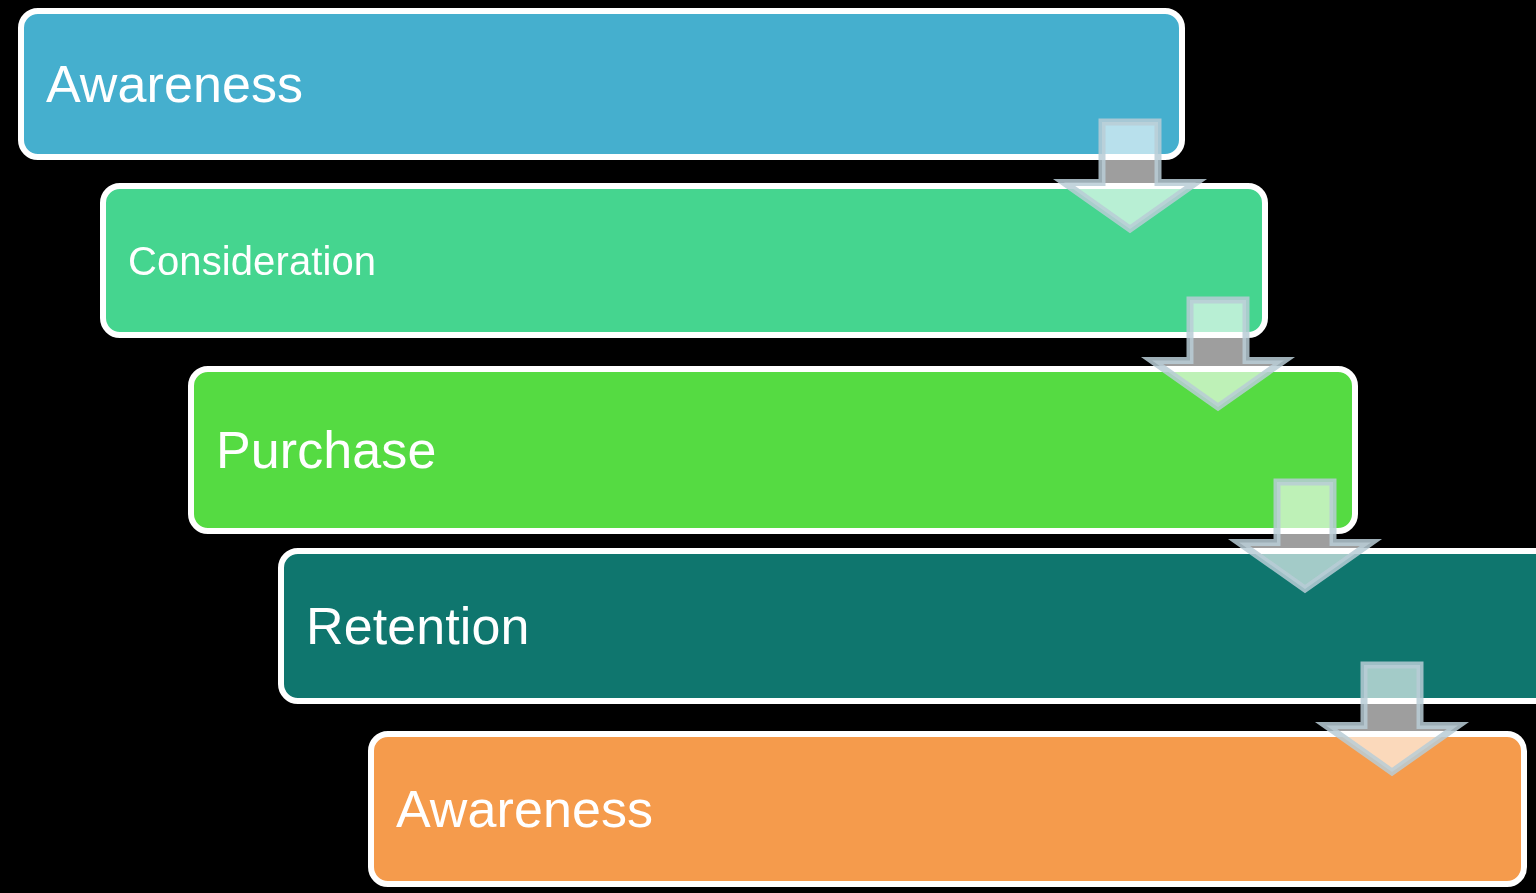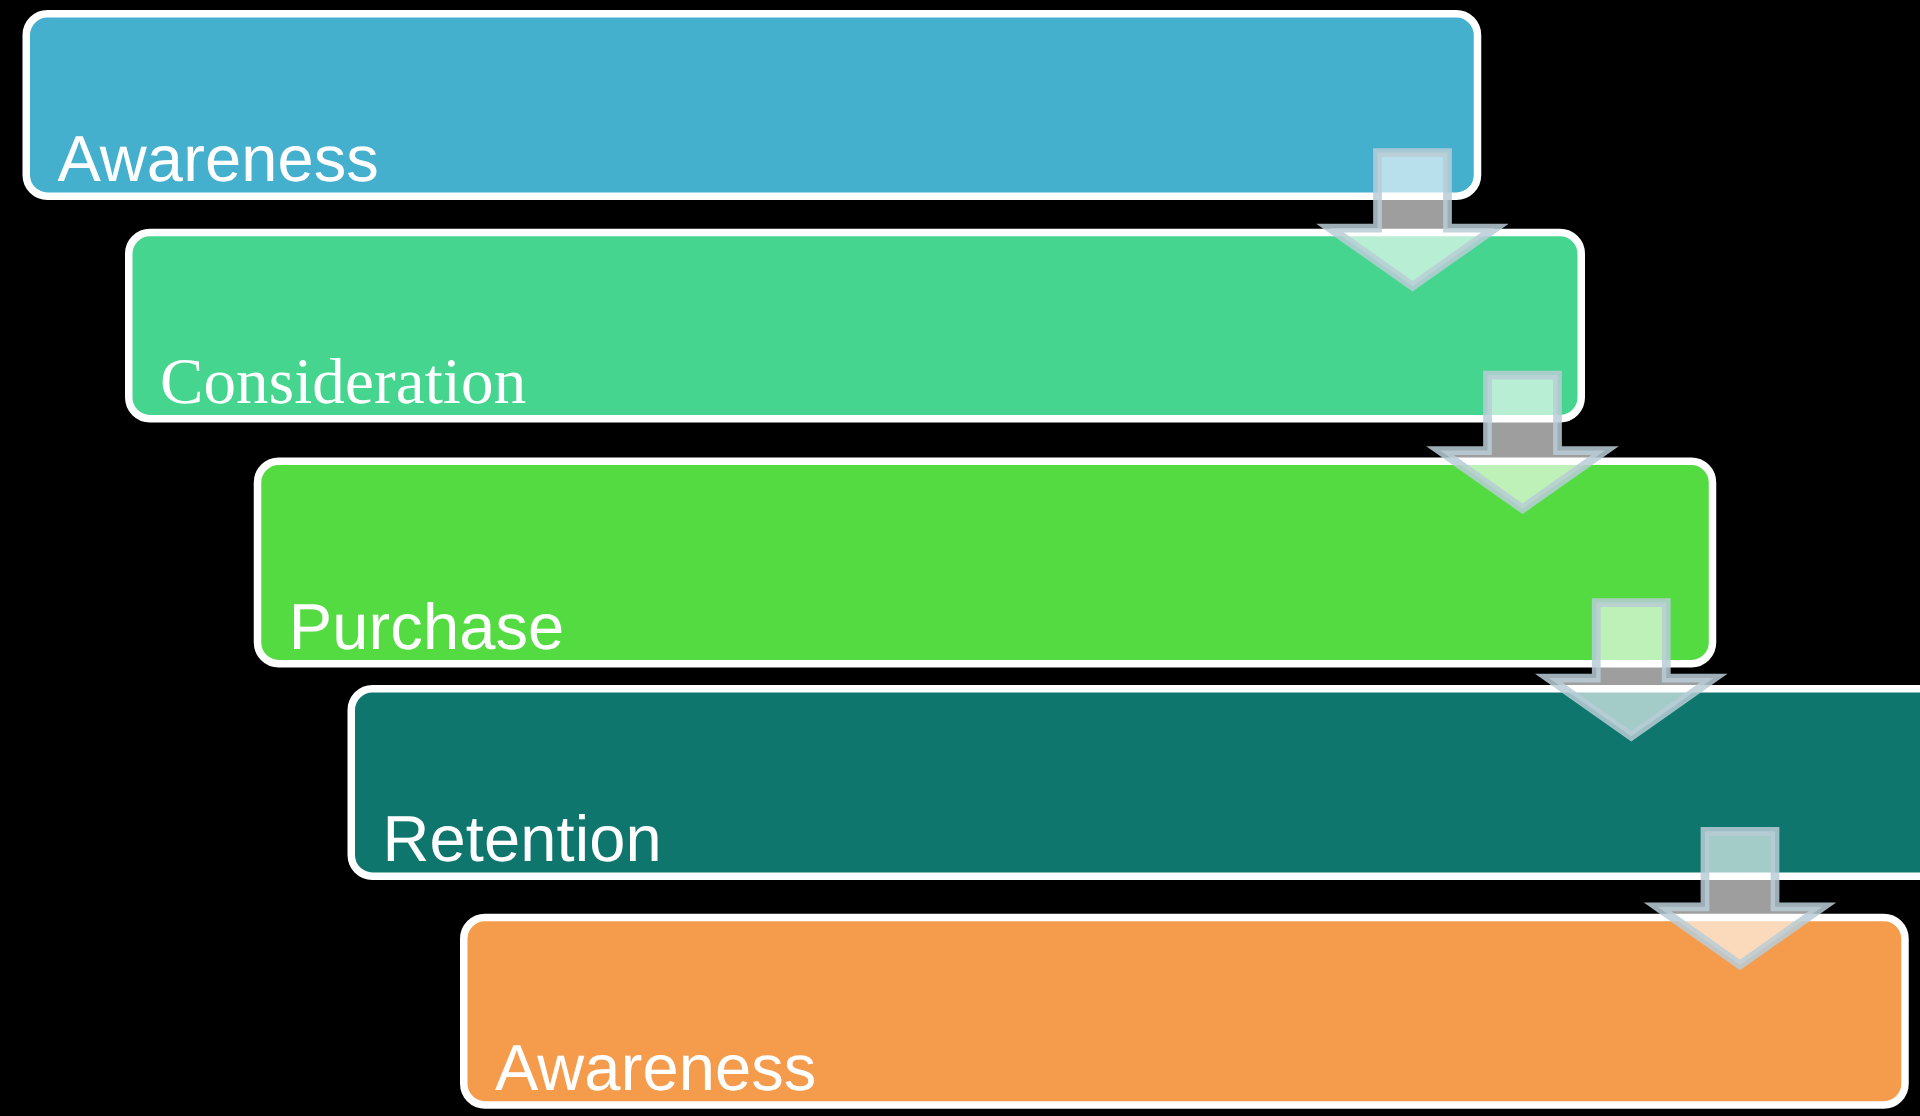--- a/index.html
+++ b/index.html
@@ -25,21 +25,21 @@
     background: #000000;
   }
 
   
   .stage-bar {
     position: absolute;
     box-sizing: border-box;
     border-radius: 20px;
     border: 6px solid #ffffff;
     display: flex;
-    align-items: flex-end;
+    align-items: center;
     z-index: 2;
   }
   .stage-label {
     color: #ffffff;
     font-size: 52px;
     font-weight: 400;
     line-height: 1;
     letter-spacing: 0.1px;
     padding-left: 22px;
     white-space: nowrap;
@@ -58,23 +58,23 @@
   }
 </style>
 </head>
 <body>
 
 <div id="stage" style="background: rgb(0, 0, 0);">
     <div class="stage-bar" style="left: 18px; top: 8px; width: 1167px; height: 152px; background: rgb(69, 175, 206); border-color: rgb(255, 255, 255);">
       <span class="stage-label" style="color: rgb(255, 255, 255); font-size: 52px;">Awareness</span>
     </div>
     <div class="stage-bar" style="left: 100px; top: 183px; width: 1168px; height: 155px; background: rgb(69, 213, 143); border-color: rgb(255, 255, 255);">
-      <span class="stage-label" style="color: rgb(255, 255, 255); font-size: 52px; font-family: Liberation Serif, serif;">Consideration</span>
+      <span class="stage-label" style="color: rgb(255, 255, 255); font-size: 40px;">Consideration</span>
     </div>
-    <div class="stage-bar" style="left: 188px; top: 366px; width: 1170px; height: 168px; background: rgb(85, 219, 66); border-color: rgb(255, 255, 255); margin-left: 15px;">
+    <div class="stage-bar" style="left: 188px; top: 366px; width: 1170px; height: 168px; background: rgb(85, 219, 66); border-color: rgb(255, 255, 255);">
       <span class="stage-label" style="color: rgb(255, 255, 255); font-size: 52px;">Purchase</span>
     </div>
     <div class="stage-bar" style="left: 278px; top: 548px; width: 1328px; height: 156px; background: #0f766e; border-color: rgb(255, 255, 255);">
       <span class="stage-label" style="color: rgb(255, 255, 255); font-size: 52px;">Retention</span>
     </div>
     <div class="stage-bar" style="left: 368px; top: 731px; width: 1159px; height: 156px; background: rgb(245, 155, 76); border-color: rgb(255, 255, 255);">
       <span class="stage-label" style="color: rgb(255, 255, 255); font-size: 52px;">Awareness</span>
     </div>
     <div class="connector-arrow" style="left: 1052px; top: 118px; width: 156px; height: 115px;">
       <svg width="156" height="115" viewBox="0 0 156 115">

